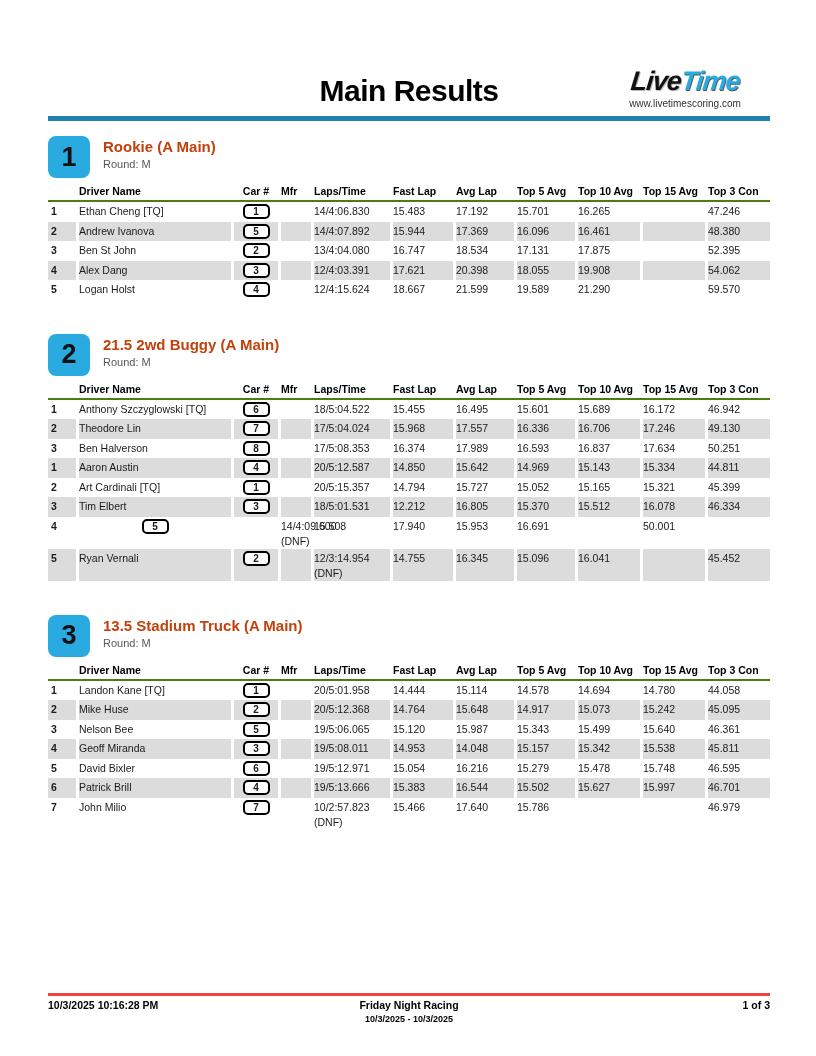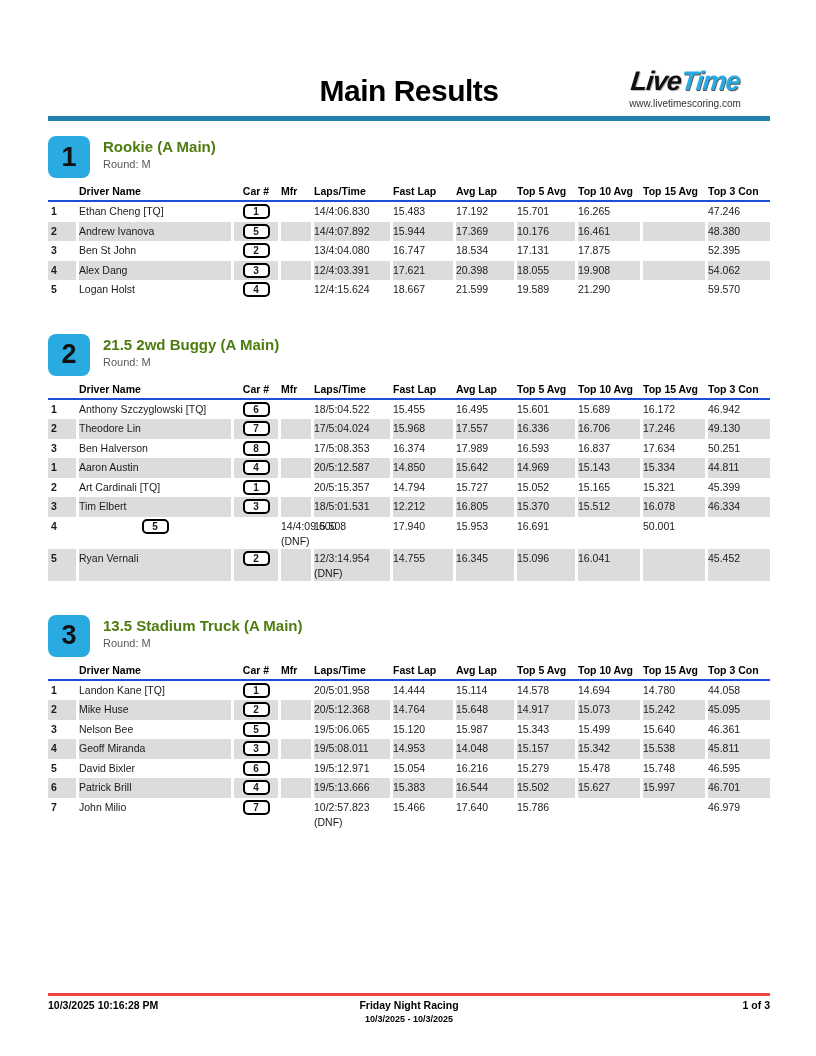--- a/index.html
+++ b/index.html
@@ -34,30 +34,30 @@
   .sections { }
   .section { margin-top: 34px; }
   .section:first-child { margin-top: 15px; }
   .sec-head { display: flex; align-items: flex-start; margin-bottom: 7px; }
   .badge {
     width: 42px; height: 42px; border-radius: 8px; background: #29ABE2;
     display: flex; align-items: center; justify-content: center;
     margin-right: 13px; flex: 0 0 auto;
   }
   .badge-num { font-size: 27px; font-weight: bold; color: #111; }
-  .sec-title { font-size: 15px; font-weight: bold; color: #4d7c0f; padding-top: 2px; }
+  .sec-title { font-size: 15px; font-weight: bold; color: #c2410c; padding-top: 2px; }
   .sec-round { font-size: 11px; color: #595959; margin-top: 3px; }
 
   .grid-row {
     display: grid;
     grid-template-columns: 28px 152px 44px 30px 76px 60px 58px 58px 62px 62px 62px;
     column-gap: 3px;
   }
   .thead { font-weight: bold; font-size: 10.5px; color: #000;
-           border-bottom: 2px solid #1d4ed8; padding-bottom: 3px; }
+           border-bottom: 2px solid #4d7c0f; padding-bottom: 3px; }
   .thead .hc { white-space: nowrap; }
   .thead .hc.car { text-align: center; }
 
   .tbody { }
   .trow { min-height: 19.5px; font-size: 10.5px; }
   .trow .c { padding-top: 3px; line-height: 13px; white-space: nowrap; }
   .trow:nth-child(even) .c { background: #DCDCDC; }
   .c.pos { font-weight: bold; padding-left: 3px; }
   .c.car { text-align: center; }
   .car-badge {
@@ -140,21 +140,21 @@
     <div class="c pos f-pos">2</div>
     <div class="c f-driver">Andrew Ivanova</div>
     <div class="c car"><span class="car-badge f-car">5</span></div>
     <div class="c f-mfr"></div>
     <div class="c">
       <div class="laps-main">14/4:07.892</div>
       <div class="laps-note"></div>
     </div>
     <div class="c f-fast">15.944</div>
     <div class="c f-avg">17.369</div>
-    <div class="c f-top5">10.176</div>
+    <div class="c f-top5">16.096</div>
     <div class="c f-top10">16.461</div>
     <div class="c f-top15"></div>
     <div class="c f-top3">48.380</div>
   </div>
 
   <div class="grid-row trow">
     <div class="c pos f-pos">3</div>
     <div class="c f-driver">Ben St John</div>
     <div class="c car"><span class="car-badge f-car">2</span></div>
     <div class="c f-mfr"></div>

